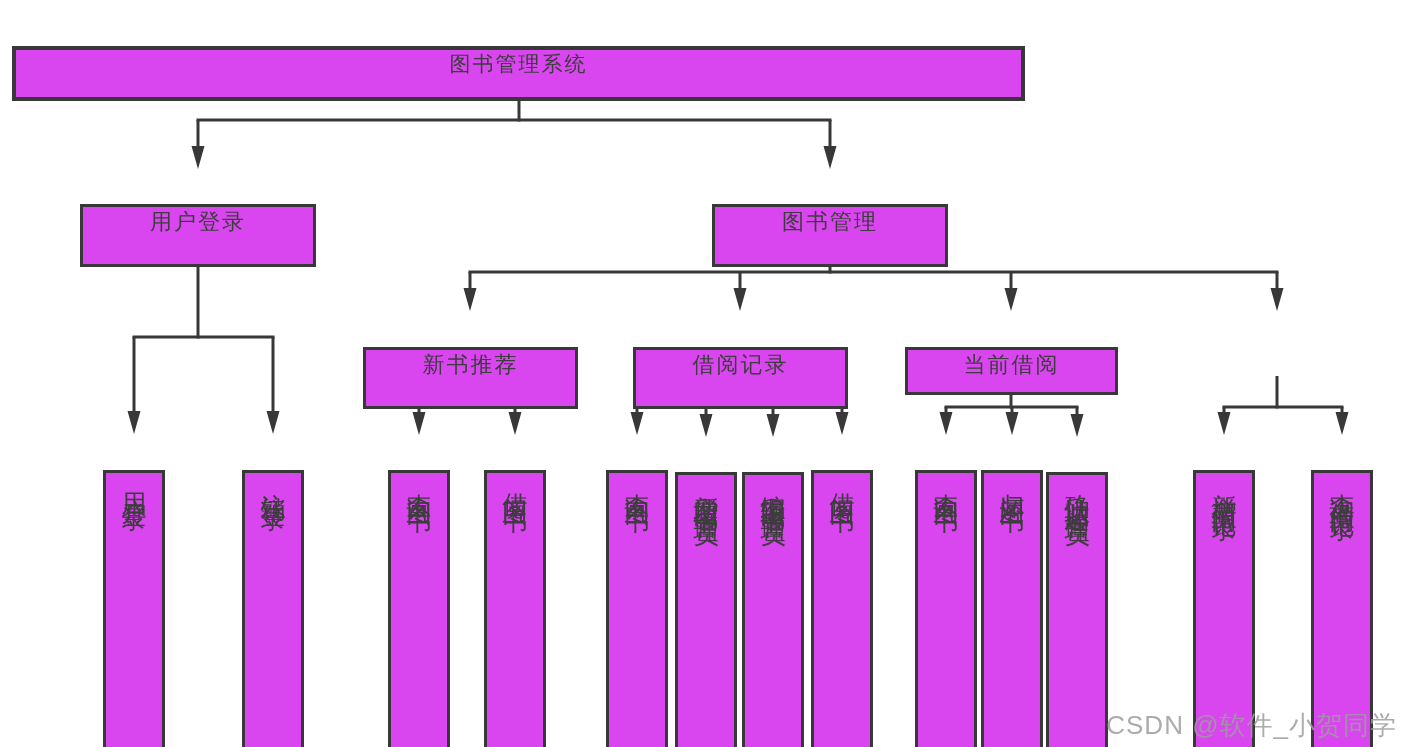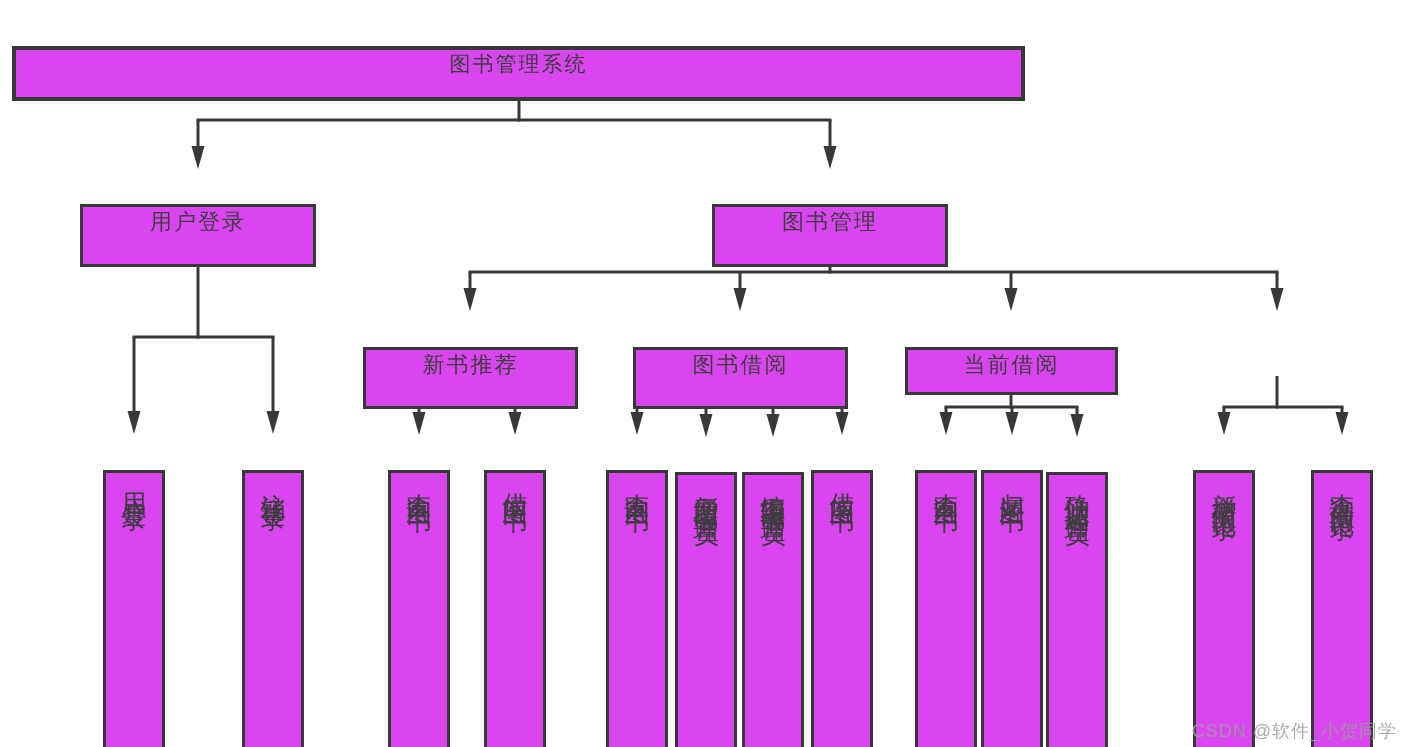--- a/index.html
+++ b/index.html
@@ -20,21 +20,21 @@
   .root-box{border-width:4px;}
   .root-box span{font-size:21px;letter-spacing:2px;}
   .hbox span{font-size:22px;letter-spacing:2px;}
   .vbox span{
     writing-mode:vertical-rl;text-orientation:mixed;
     font-size:25px;letter-spacing:5px;line-height:1;
   }
   .vbox.long span{letter-spacing:4px;}
   .watermark{
     position:absolute;right:8px;bottom:4px;z-index:5;
-    font-size:18px;letter-spacing:1px;
+    font-size:26px;letter-spacing:1px;
     color:var(--color-watermark,#9d9d9d);opacity:.85;
     white-space:nowrap;
   }
 </style>
 </head>
 <body>
 
 <div class="canvas">
 
   <svg class="connectors" viewBox="0 0 1405 747" xmlns="http://www.w3.org/2000/svg">
@@ -116,21 +116,21 @@
     <span>用户登录</span>
   </div>
   <div class="box hbox" style="left:712px;top:171px;width:236px;height:63px">
     <span>图书管理</span>
   </div>
 
   <div class="box hbox" style="left:363px;top:314px;width:215px;height:62px">
     <span>新书推荐</span>
   </div>
   <div class="box hbox" style="left:633px;top:314px;width:215px;height:62px">
-    <span>图书借阅</span>
+    <span>借阅记录</span>
   </div>
   <div class="box hbox" style="left:905px;top:314px;width:213px;height:48px">
     <span>当前借阅</span>
   </div>
 
   <div class="box vbox" style="left:103px;top:437px;width:62px;height:300px">
     <span>用户登录</span>
   </div>
   <div class="box vbox" style="left:242px;top:437px;width:62px;height:300px">
     <span>注销登录</span>

